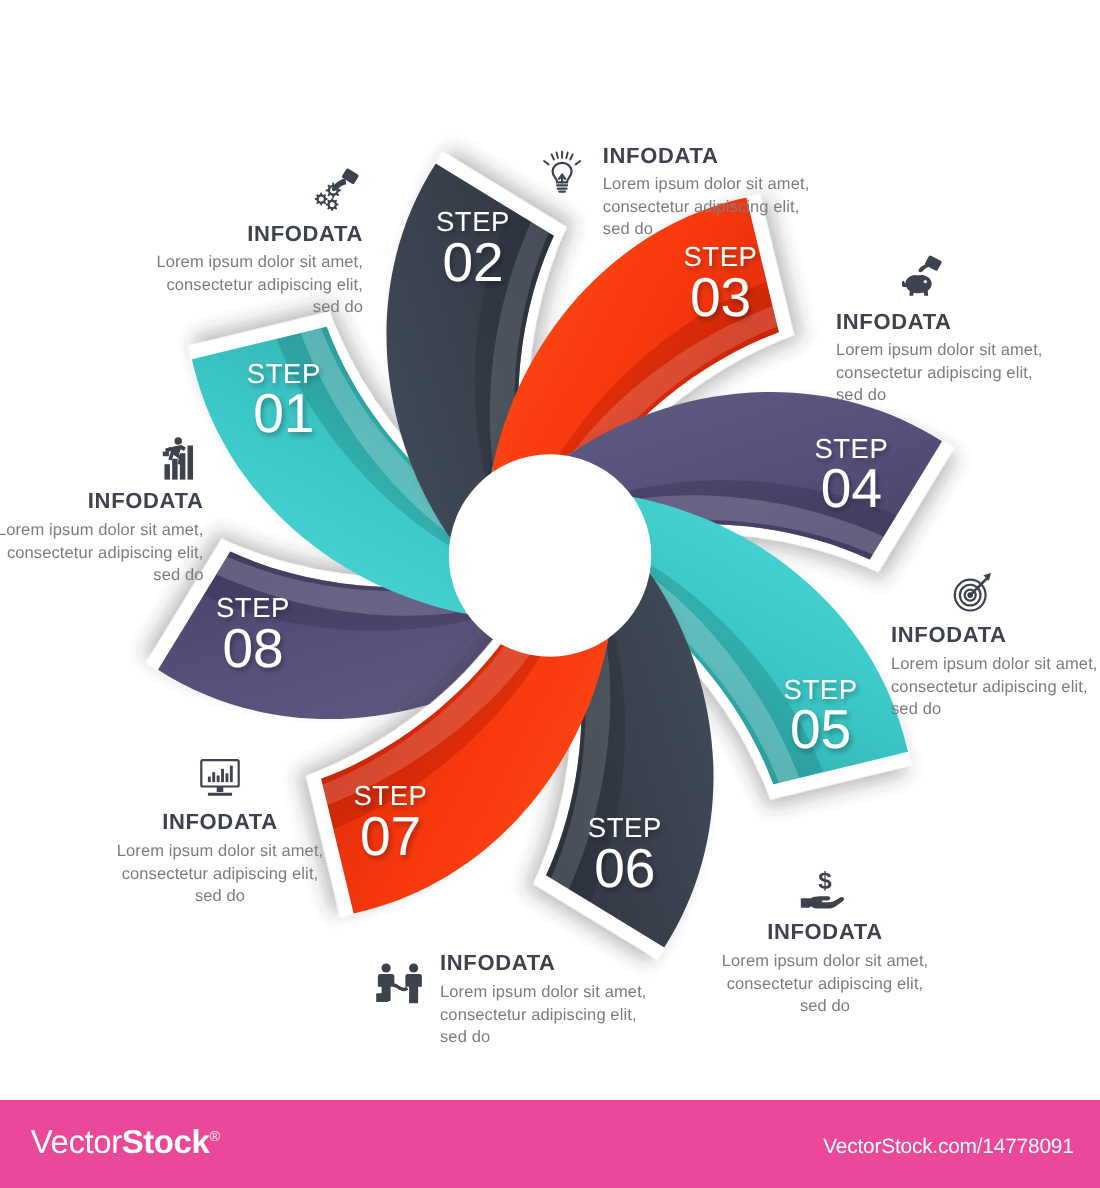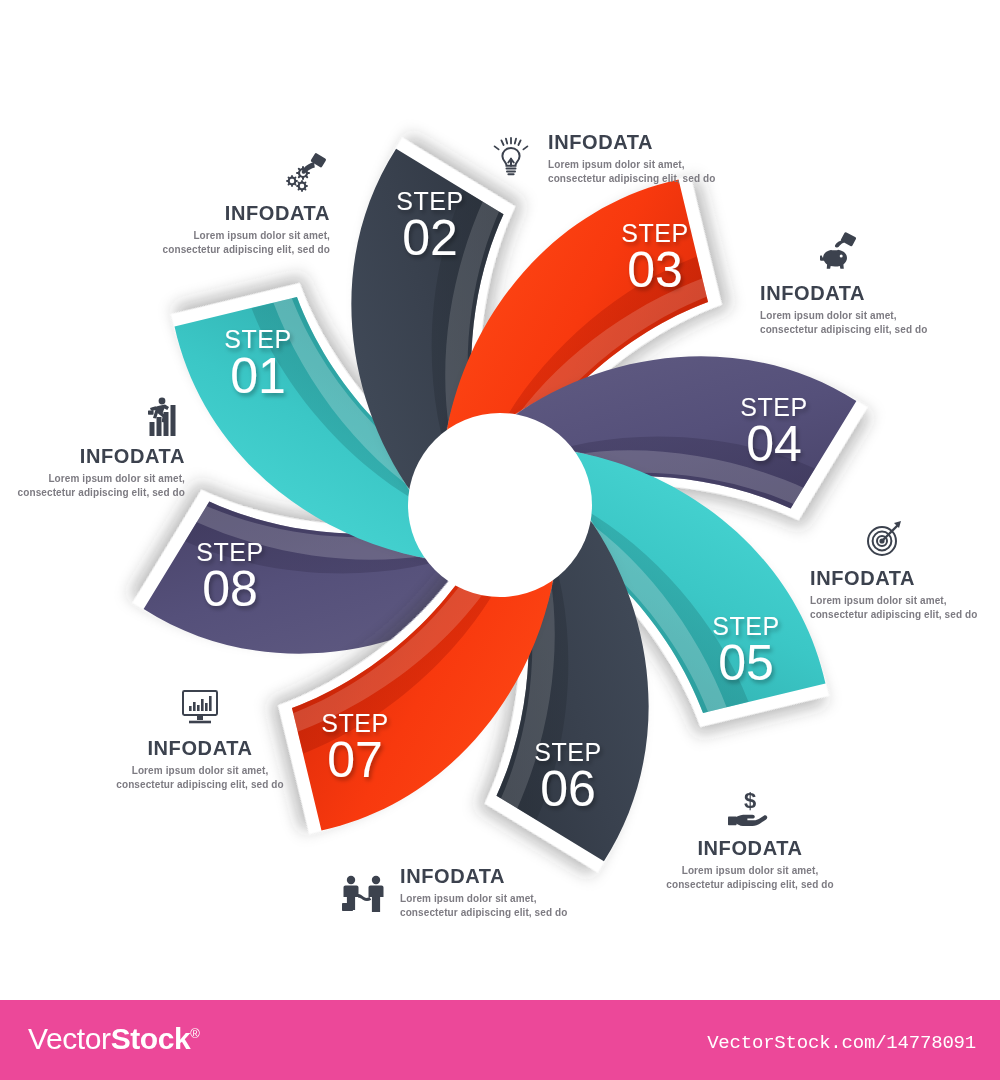--- a/index.html
+++ b/index.html
@@ -74,25 +74,24 @@
 
   .callout .title {
     font-size: 20px;
     font-weight: bold;
     color: #3c424e;
     letter-spacing: 0.6px;
     line-height: 1.1;
     margin-bottom: 5px;
   }
   .callout .body {
-    font-size: 10px;
+    font-size: 15px;
     color: #7d7b82;
     line-height: 1.38;
     letter-spacing: 0.1px;
-    font-weight: bold;
   }
 
   
   #footer {
     position: absolute;
     left: 0;
     top: 1000px;
     width: 1000px;
     height: 80px;
     background: #ec4899;
@@ -110,21 +109,20 @@
   #footer .logo .bold { font-weight: bold; }
   #footer .logo .reg  { font-size: 13px; vertical-align: super; font-weight: normal; }
   #footer .url {
     position: absolute;
     right: 24px;
     top: 32px;
     color: #ffffff;
     font-size: 19px;
     letter-spacing: -0.2px;
     white-space: nowrap;
-    font-family: Liberation Mono, monospace;
   }
 </style>
 </head>
 <body>
 
 <div id="artboard">
 
   <svg id="pinwheel" viewBox="0 0 820 820">
     <defs>
 

